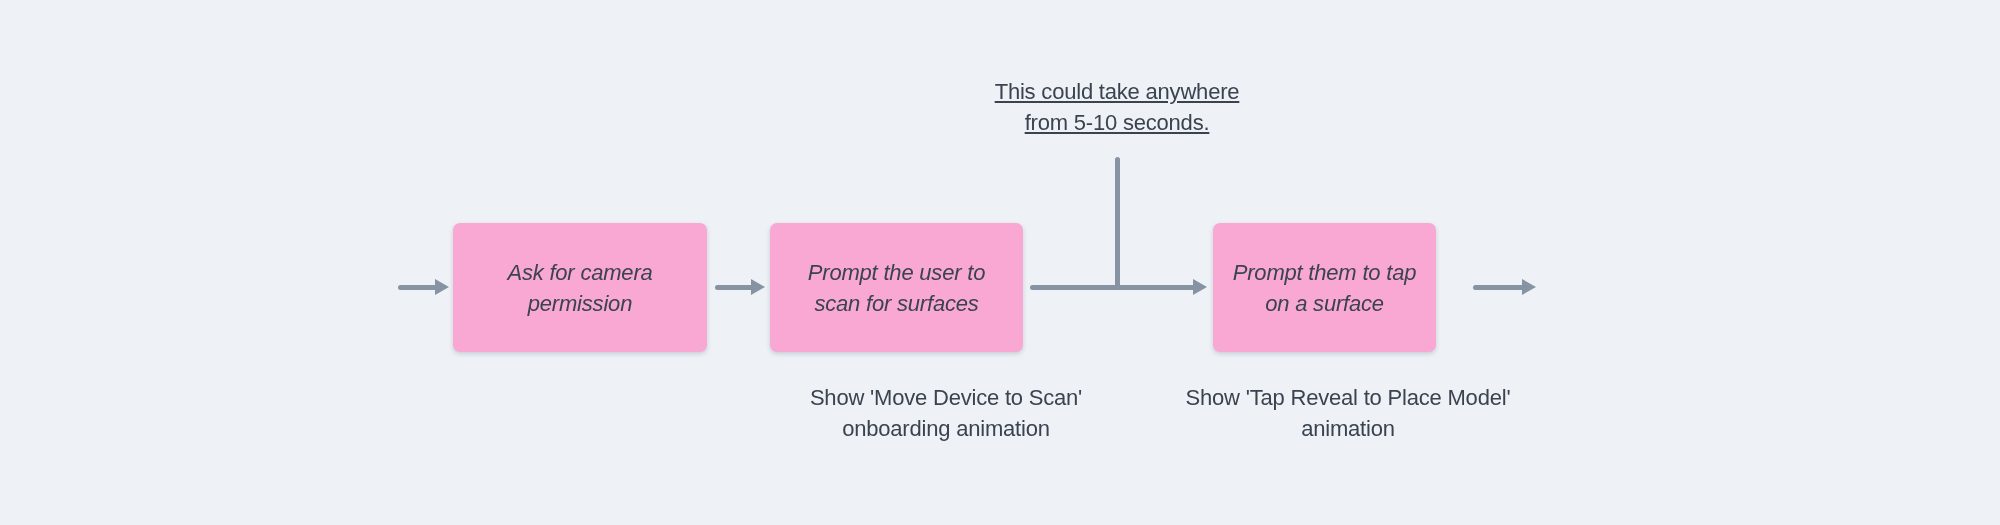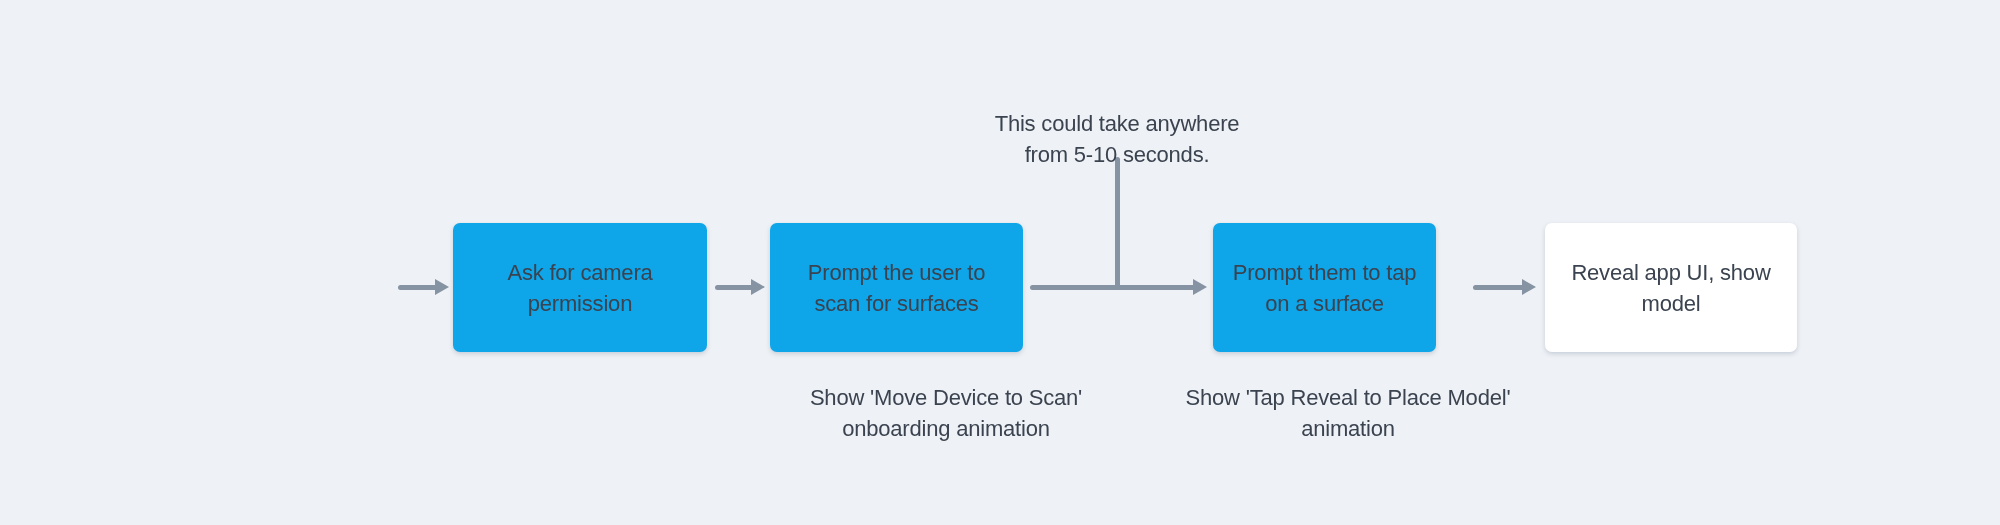--- a/index.html
+++ b/index.html
@@ -28,21 +28,21 @@
   }
   .node .label {
     white-space: pre-line;
     font-size: 22px;
     line-height: 31px;
     font-weight: 500;
     color: #3a434f;
     letter-spacing: -0.2px;
   }
   .node--white { background: #ffffff; }
-  .node--yellow { background: #0ea5e9; }
+  .node--yellow { background: #f9a8d4; font-style: italic; }
 
   .node-1 { left: 138px;  width: 252px; }
   .node-2 { left: 453px;  width: 254px; }
   .node-3 { left: 770px;  width: 253px; }
   .node-4 { left: 1213px; width: 223px; }
   .node-5 { left: 1545px; width: 252px; }
 
   .arrow {
     position: absolute;
     top: 279px;
@@ -83,21 +83,21 @@
   .annotation {
     position: absolute;
     text-align: center;
     white-space: pre-line;
     font-size: 22px;
     line-height: 31px;
     font-weight: 500;
     color: #3a434f;
     letter-spacing: -0.2px;
   }
-  .annotation--timing { left: 917px;  top: 108px;  width: 400px; }
+  .annotation--timing { left: 917px;  top: 76px;  width: 400px; text-decoration: underline; }
   .annotation--scan   { left: 696px;  top: 382px; width: 500px; }
   .annotation--tap    { left: 1098px; top: 382px; width: 500px; }
 </style>
 </head>
 <body>
 
 <div class="canvas">
 
 
   <div class="node node--yellow node-2">
@@ -108,24 +108,20 @@
   <div class="node node--yellow node-3">
     <span class="label">Prompt the user to
 scan for surfaces</span>
   </div>
 
   <div class="node node--yellow node-4">
     <span class="label">Prompt them to tap
 on a surface</span>
   </div>
 
-  <div class="node node--white node-5">
-    <span class="label">Reveal app UI, show
-model</span>
-  </div>
 
   <div class="arrow arrow-1">
     <div class="shaft"></div>
     <div class="head"></div>
   </div>
 
   <div class="arrow arrow-2">
     <div class="shaft"></div>
     <div class="head"></div>
   </div>

